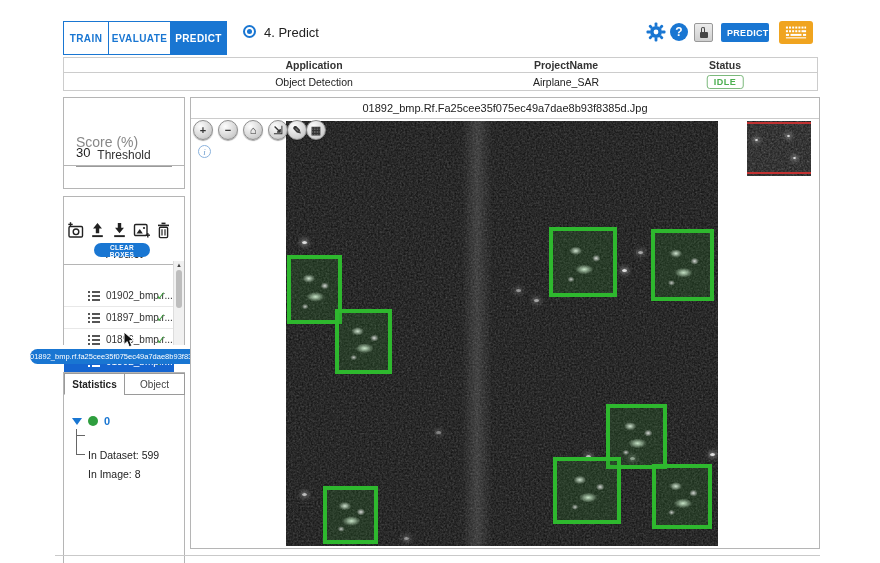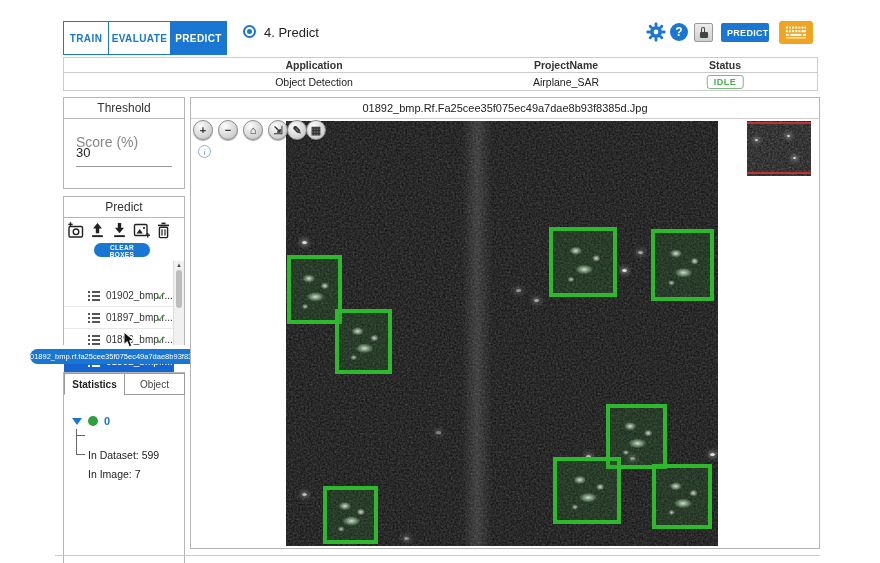--- a/index.html
+++ b/index.html
@@ -30,21 +30,21 @@
   .tblrow{position:absolute;left:63px;width:755px;border:1px solid #ccc;box-sizing:border-box;background:#fff;}
   .tbl-h{top:57px;height:16px;}
   .tbl-b{top:72px;height:19px;}
   .tcell{position:absolute;top:50%;transform:translate(-50%,-50%);font-size:10.5px;color:#222;white-space:nowrap;}
   .tcell.hd{font-weight:bold;color:#333;}
   .badge{display:inline-block;border:1px solid #7cb97c;border-radius:3px;color:#4caf50;
          font-size:9px;font-weight:bold;padding:1px 6px;letter-spacing:.5px;background:#fff;}
   
   .panel{position:absolute;left:63px;width:122px;border:1px solid #b5b5b5;background:#fff;box-sizing:border-box;}
   .panel-h{height:20px;border-bottom:1px solid #b5b5b5;font-size:12px;color:#333;
-           display:flex;align-items:center;justify-content:center;}
+           display:flex;align-items:center;justify-content:center;margin-top:47px;}
   .score-label{position:absolute;left:12px;top:36px;font-size:14px;color:#888;}
   .score-value{position:absolute;left:12px;top:47px;font-size:13px;color:#222;}
   .score-line{position:absolute;left:12px;right:12px;top:68px;border-bottom:1px solid #9a9a9a;}
   .tools-row{position:absolute;left:0;right:10px;top:24px;height:18px;display:flex;
              align-items:center;justify-content:center;gap:5px;}
   .tool{background:none;border:none;padding:0;width:17px;height:17px;cursor:pointer;color:#222;}
   .clear-btn{position:absolute;left:30px;top:46px;width:56px;height:14px;background:#1976d2;border:none;
              border-radius:7px;color:#fff;font-size:6.5px;font-weight:bold;letter-spacing:.3px;cursor:pointer;}
   .file-list{position:absolute;left:0;top:64px;width:110px;margin-top:24px;}
   .file-row{position:relative;height:21px;border-bottom:1px solid #e8e8e8;display:flex;align-items:center;
@@ -321,21 +321,21 @@
 
     <div class="tree-row1">
       <span class="tri"></span>
       <span class="cls-dot"></span>
       <span class="cls-id">0</span>
     </div>
     <div class="tree-vline"></div>
     <div class="tree-stub" style="top:62px;"></div>
     <div class="tree-stub" style="top:81px;"></div>
     <span class="tree-label" style="top:56px;">In Dataset: 599</span>
-    <span class="tree-label" style="top:75px;">In Image: 7</span>
+    <span class="tree-label" style="top:75px;">In Image: 8</span>
   </div>
 
   <div class="viewer">
     <div class="viewer-title">01892_bmp.Rf.Fa25cee35f075ec49a7dae8b93f8385d.Jpg</div>
 
     <div>
         <button class="vbtn" style="left: 2px;">+</button>
         <button class="vbtn" style="left: 27px;">−</button>
         <button class="vbtn" style="left: 52px;">⌂</button>
         <button class="vbtn" style="left: 77px;">⇲</button>

